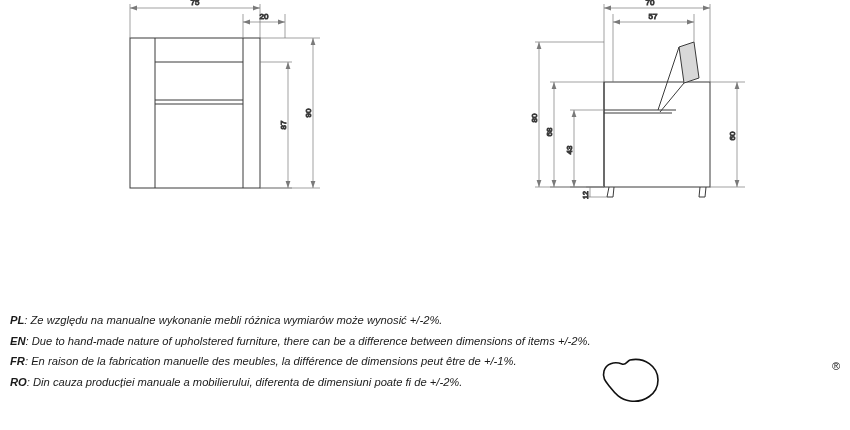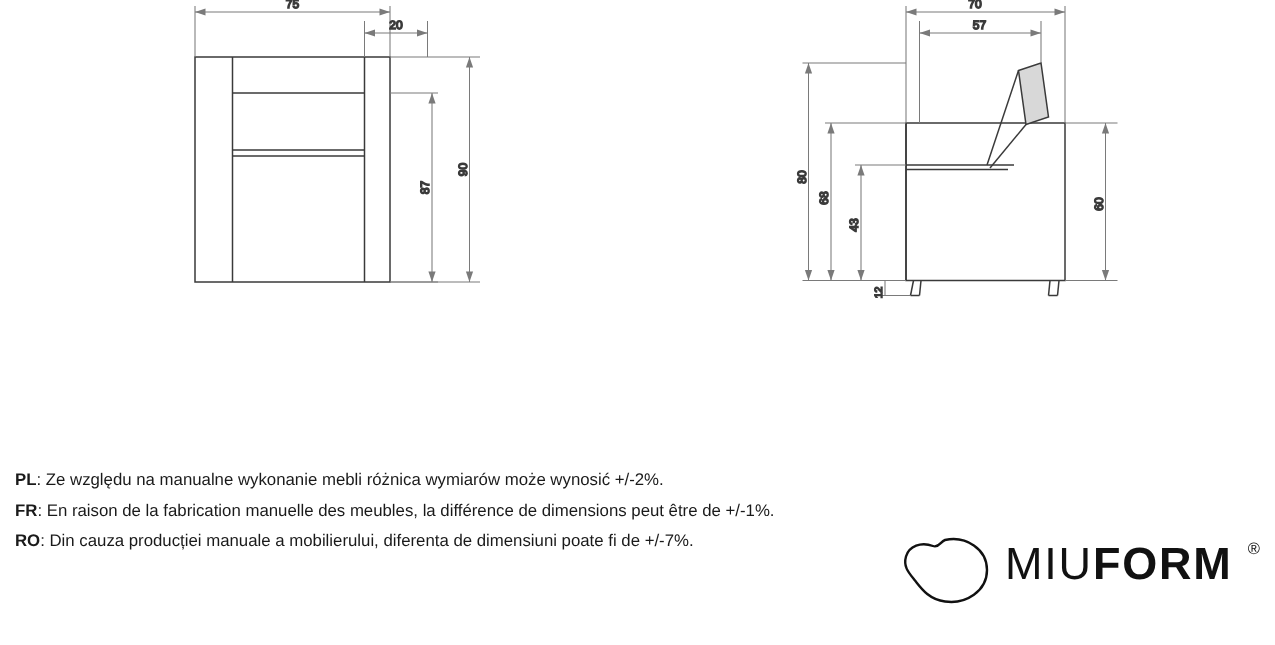--- a/index.html
+++ b/index.html
@@ -31,20 +31,21 @@
     position: absolute;
     left: 10px;
     top: 310px;
     width: 600px;
   }
   .note-line {
     font-size: 11.2px;
     line-height: 20.5px;
     color: #1a1a1a;
     white-space: nowrap;
+    font-style: italic;
   }
   .note-line .lang {
     font-weight: bold;
   }
   .logo {
     position: absolute;
     right: 10px;
     bottom: 20px;
     width: 240px;
     height: 56px;
@@ -217,25 +218,25 @@
           <path d="M737 187 l-2.4 -7 h4.8 z" fill="#7a7a7a" stroke="none"></path>
         </g>
         <text x="735" y="136" font-size="8" text-anchor="middle" transform="rotate(-90 735 136)">60</text>
 
       </g>
     </svg>
   </div>
 
   <div class="notes">
     <div class="note-line"><span class="lang">PL</span><span>: </span><span>Ze względu na manualne wykonanie mebli różnica wymiarów może wynosić +/-2%.</span></div>
+    <div class="note-line"><span class="lang">EN</span><span>: </span><span>Due to hand-made nature of upholstered furniture, there can be a difference between dimensions of items +/-2%.</span></div>
     <div class="note-line"><span class="lang">FR</span><span>: </span><span>En raison de la fabrication manuelle des meubles, la différence de dimensions peut être de +/-1%.</span></div>
-    <div class="note-line"><span class="lang">RO</span><span>: </span><span>Din cauza producției manuale a mobilierului, diferenta de dimensiuni poate fi de +/-7%.</span></div>
+    <div class="note-line"><span class="lang">RO</span><span>: </span><span>Din cauza producției manuale a mobilierului, diferenta de dimensiuni poate fi de +/-2%.</span></div>
   </div>
 
   <div class="logo">
     <svg width="62" height="50" viewBox="0 0 62 50" style="position:absolute;left:0;top:2px;">
       <path d="M30 4 C44 1 58 10 58 24 C58 38 44 47 30 45 C19 43.5 14 36 10 31 C6 26 2 22 4 15 C6 8 14 5 22 8 C26 9.5 27 5 30 4 Z" fill="none" stroke="#111" stroke-width="1.6"></path>
     </svg>
-    <div class="logo-text"><span class="thin">MIU</span><span class="bold">FORM</span></div>
     <div class="logo-reg">®</div>
   </div>
 
 </div>
 
 </body></html>

